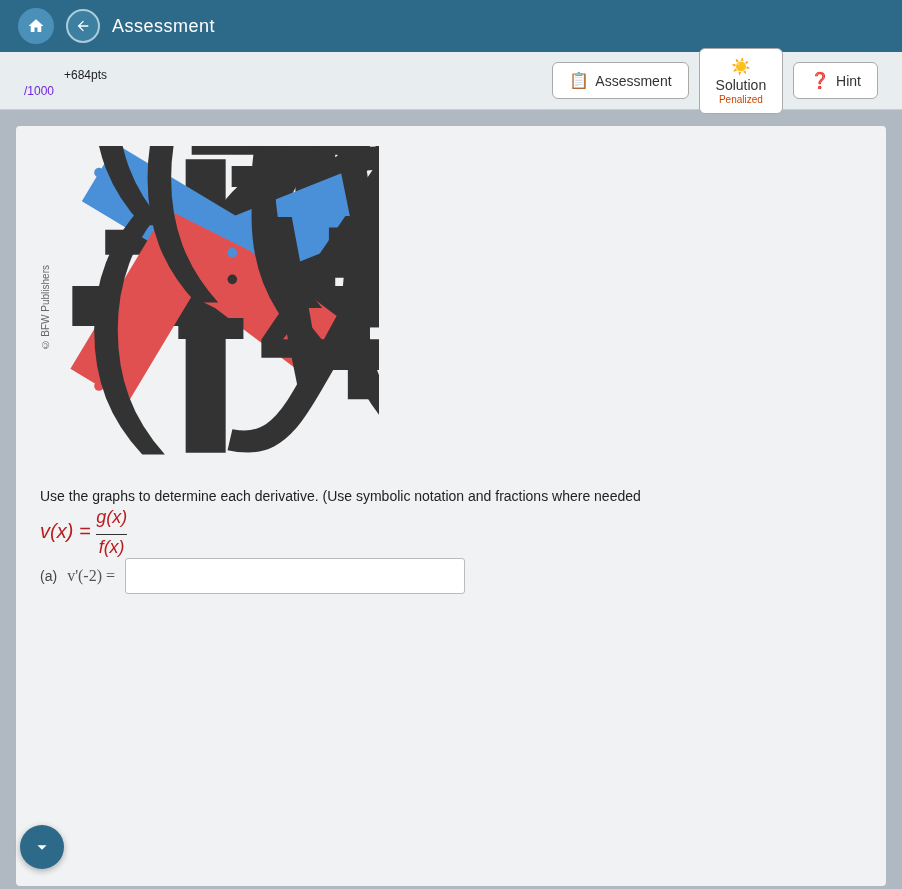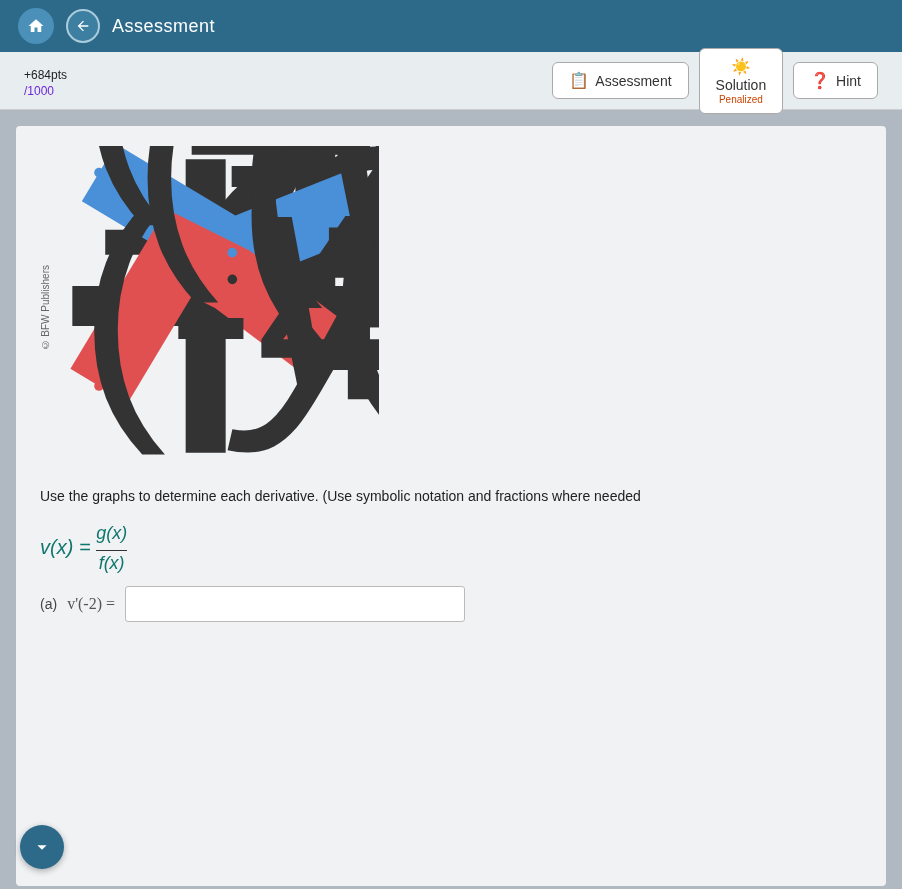--- a/index.html
+++ b/index.html
@@ -57,20 +57,21 @@
     }
     .score-area {
       display: flex;
       flex-direction: column;
       margin-right: auto;
     }
     .score-pts {
       font-size: 18px;
       font-weight: bold;
       color: #222;
+      margin-left: 40px;
     }
     .score-pts span {
       font-size: 12px;
       font-weight: normal;
     }
     .score-total {
       font-size: 12px;
       color: #6d28d9;
     }
     .toolbar-btn {
@@ -130,28 +131,26 @@
     }
 
     .graph-svg-wrapper {
       position: relative;
     }
 
     
     .problem-text {
       font-size: 14px;
       color: #222;
-      margin-bottom: 16px;
       line-height: 1.5;
     }
 
     .formula-area {
       font-size: 22px;
-      color: #0f766e;
-      margin-bottom: 12px;
+      color: #b91c1c;
       font-style: italic;
     }
 
     .answer-row {
       display: flex;
       align-items: center;
       gap: 10px;
       margin-bottom: 10px;
     }
 

